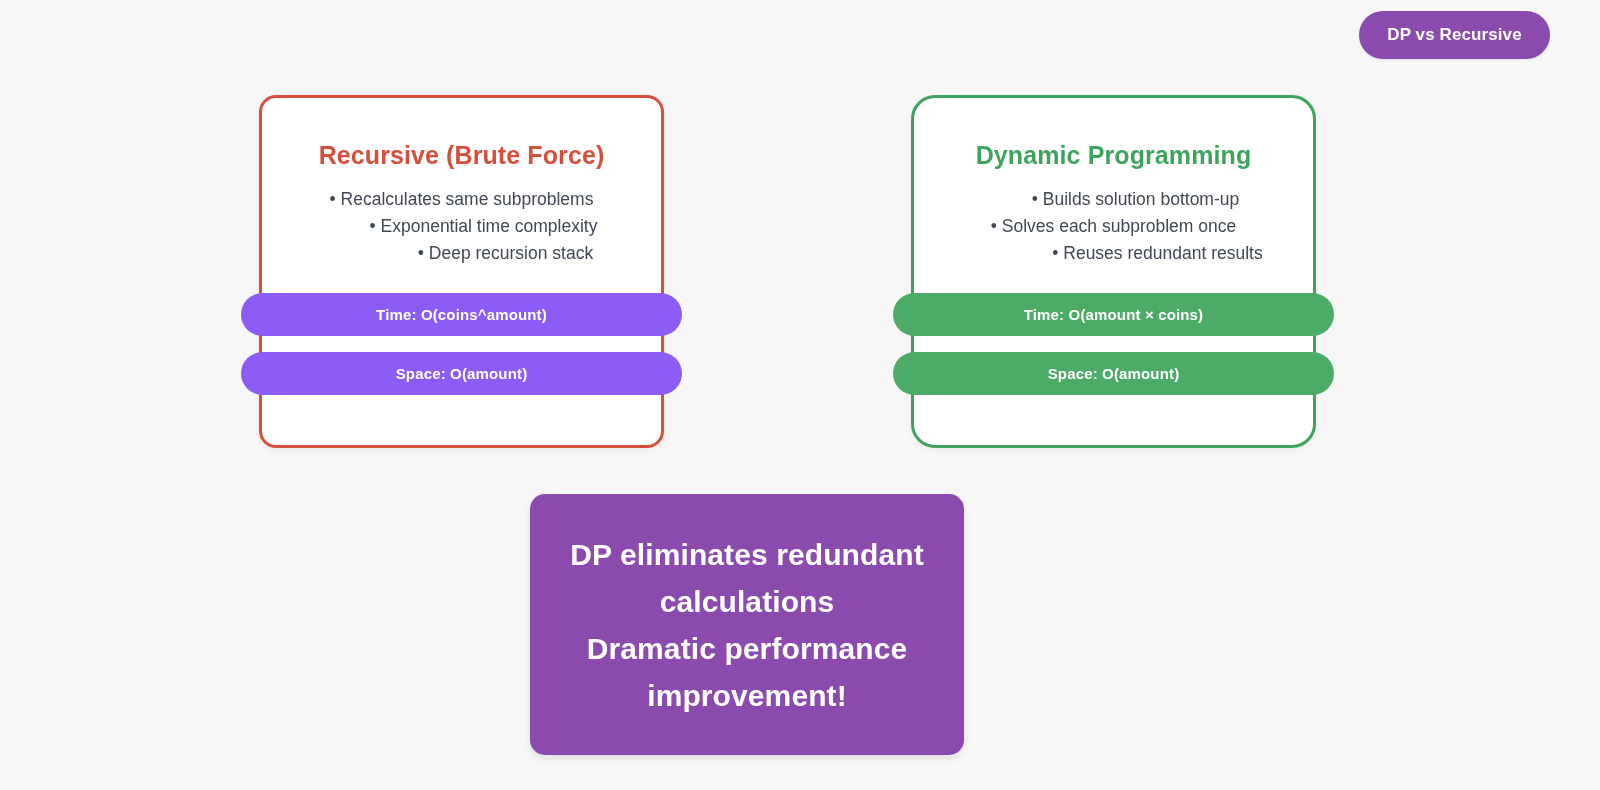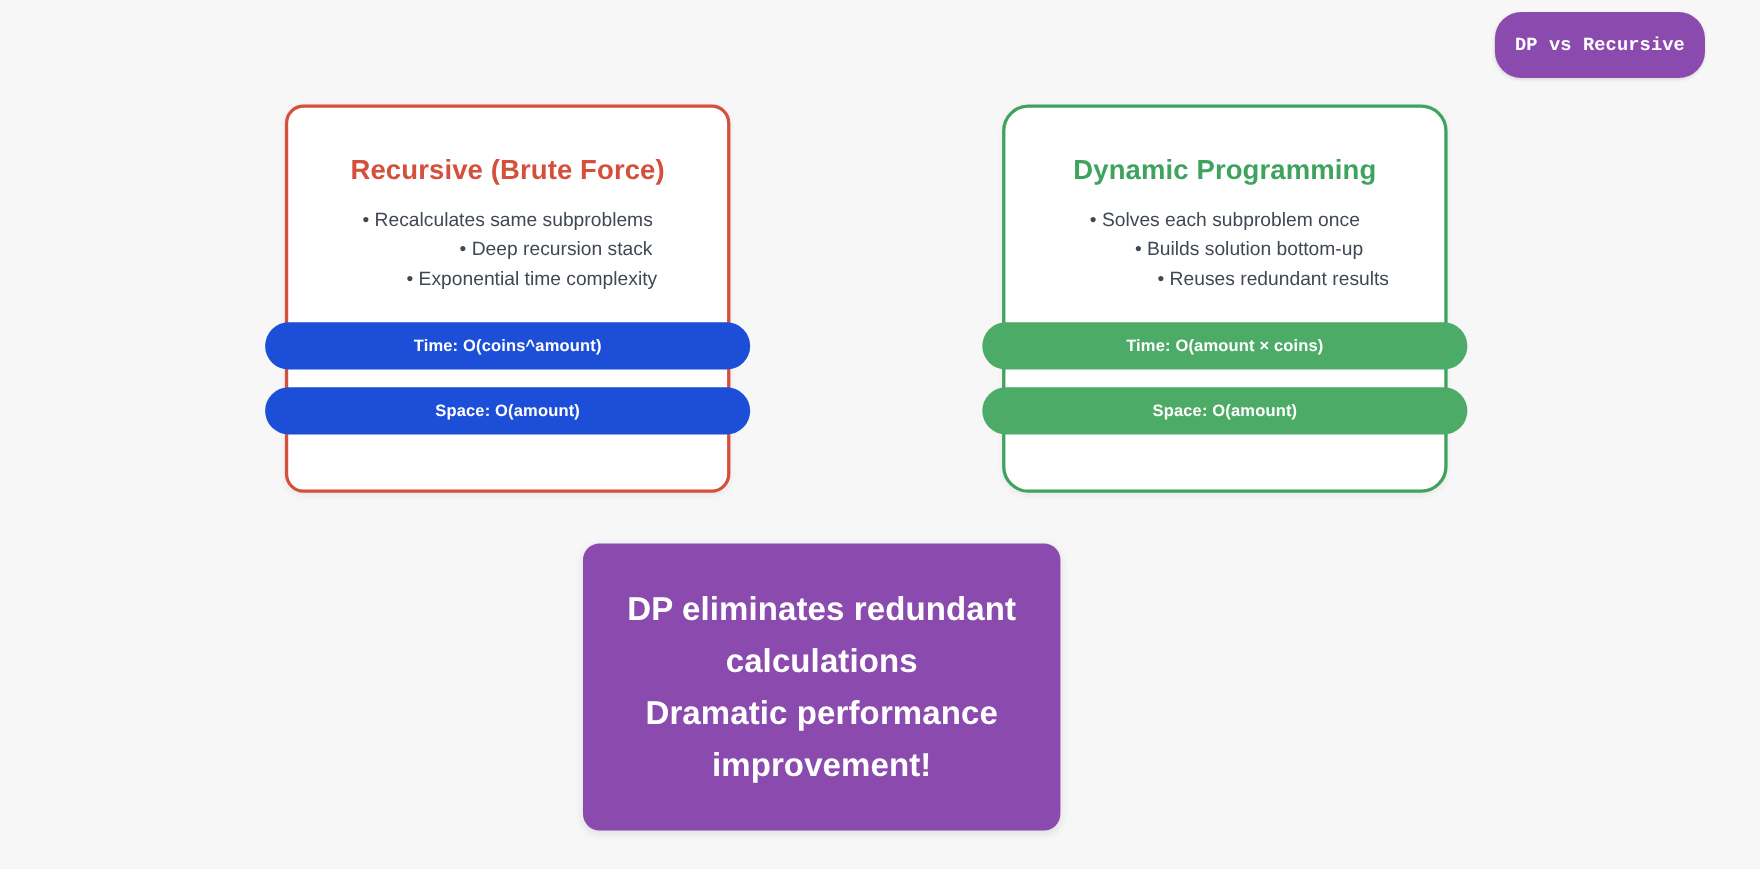--- a/index.html
+++ b/index.html
@@ -17,28 +17,27 @@
     position: relative;
     -webkit-font-smoothing: antialiased;
   }
 
   
   .topic-pill {
     position: absolute;
     top: 11px;
     left: 1359px;
     width: 191px;
-    height: 60px;
+    height: 48px;
     border-radius: 24px;
     background: #8b4aae;
     display: flex;
     align-items: center;
     justify-content: center;
     box-shadow: 0 1px 3px rgba(0,0,0,0.10);
-    font-family: Liberation Mono, monospace;
   }
   .topic-pill-label {
     color: #ffffff;
     font-size: 17px;
     font-weight: bold;
     letter-spacing: 0.1px;
     white-space: nowrap;
   }
 
   
@@ -111,21 +110,21 @@
     border-radius: 22px;
     display: flex;
     align-items: center;
     justify-content: center;
     color: #ffffff;
     font-size: 15px;
     font-weight: bold;
     letter-spacing: 0.15px;
     white-space: nowrap;
   }
-  .complexity-badge.red   { background: #1d4ed8; }
+  .complexity-badge.red   { background: #8b5cf6; }
   .complexity-badge.green { background: #4cab66; }
 
   
   .conclusion-panel {
     position: absolute;
     left: 530px;
     top: 494px;
     width: 434px;
     height: 261px;
     background: #8b4aae;
@@ -153,36 +152,36 @@
   <span class="topic-pill-label">DP vs Recursive</span>
 </div>
 
 <div class="cards-row">
 
   <div class="compare-card recursive">
     <div class="card-title">Recursive (Brute Force)</div>
 
     <div class="card-points">
       <div class="card-point indent-1">• Recalculates same subproblems</div>
+      <div class="card-point indent-2">• Exponential time complexity</div>
       <div class="card-point indent-3">• Deep recursion stack</div>
-      <div class="card-point indent-2">• Exponential time complexity</div>
     </div>
 
     <div class="card-badges">
       <div class="complexity-badge red">Time: O(coins^amount)</div>
       <div class="complexity-badge red">Space: O(amount)</div>
     </div>
   </div>
 
   <div class="compare-card dp">
     <div class="card-title">Dynamic Programming</div>
 
     <div class="card-points">
+      <div class="card-point indent-2">• Builds solution bottom-up</div>
       <div class="card-point indent-1">• Solves each subproblem once</div>
-      <div class="card-point indent-2">• Builds solution bottom-up</div>
       <div class="card-point indent-3">• Reuses redundant results</div>
     </div>
 
     <div class="card-badges">
       <div class="complexity-badge green">Time: O(amount × coins)</div>
       <div class="complexity-badge green">Space: O(amount)</div>
     </div>
   </div>
 
 </div>

